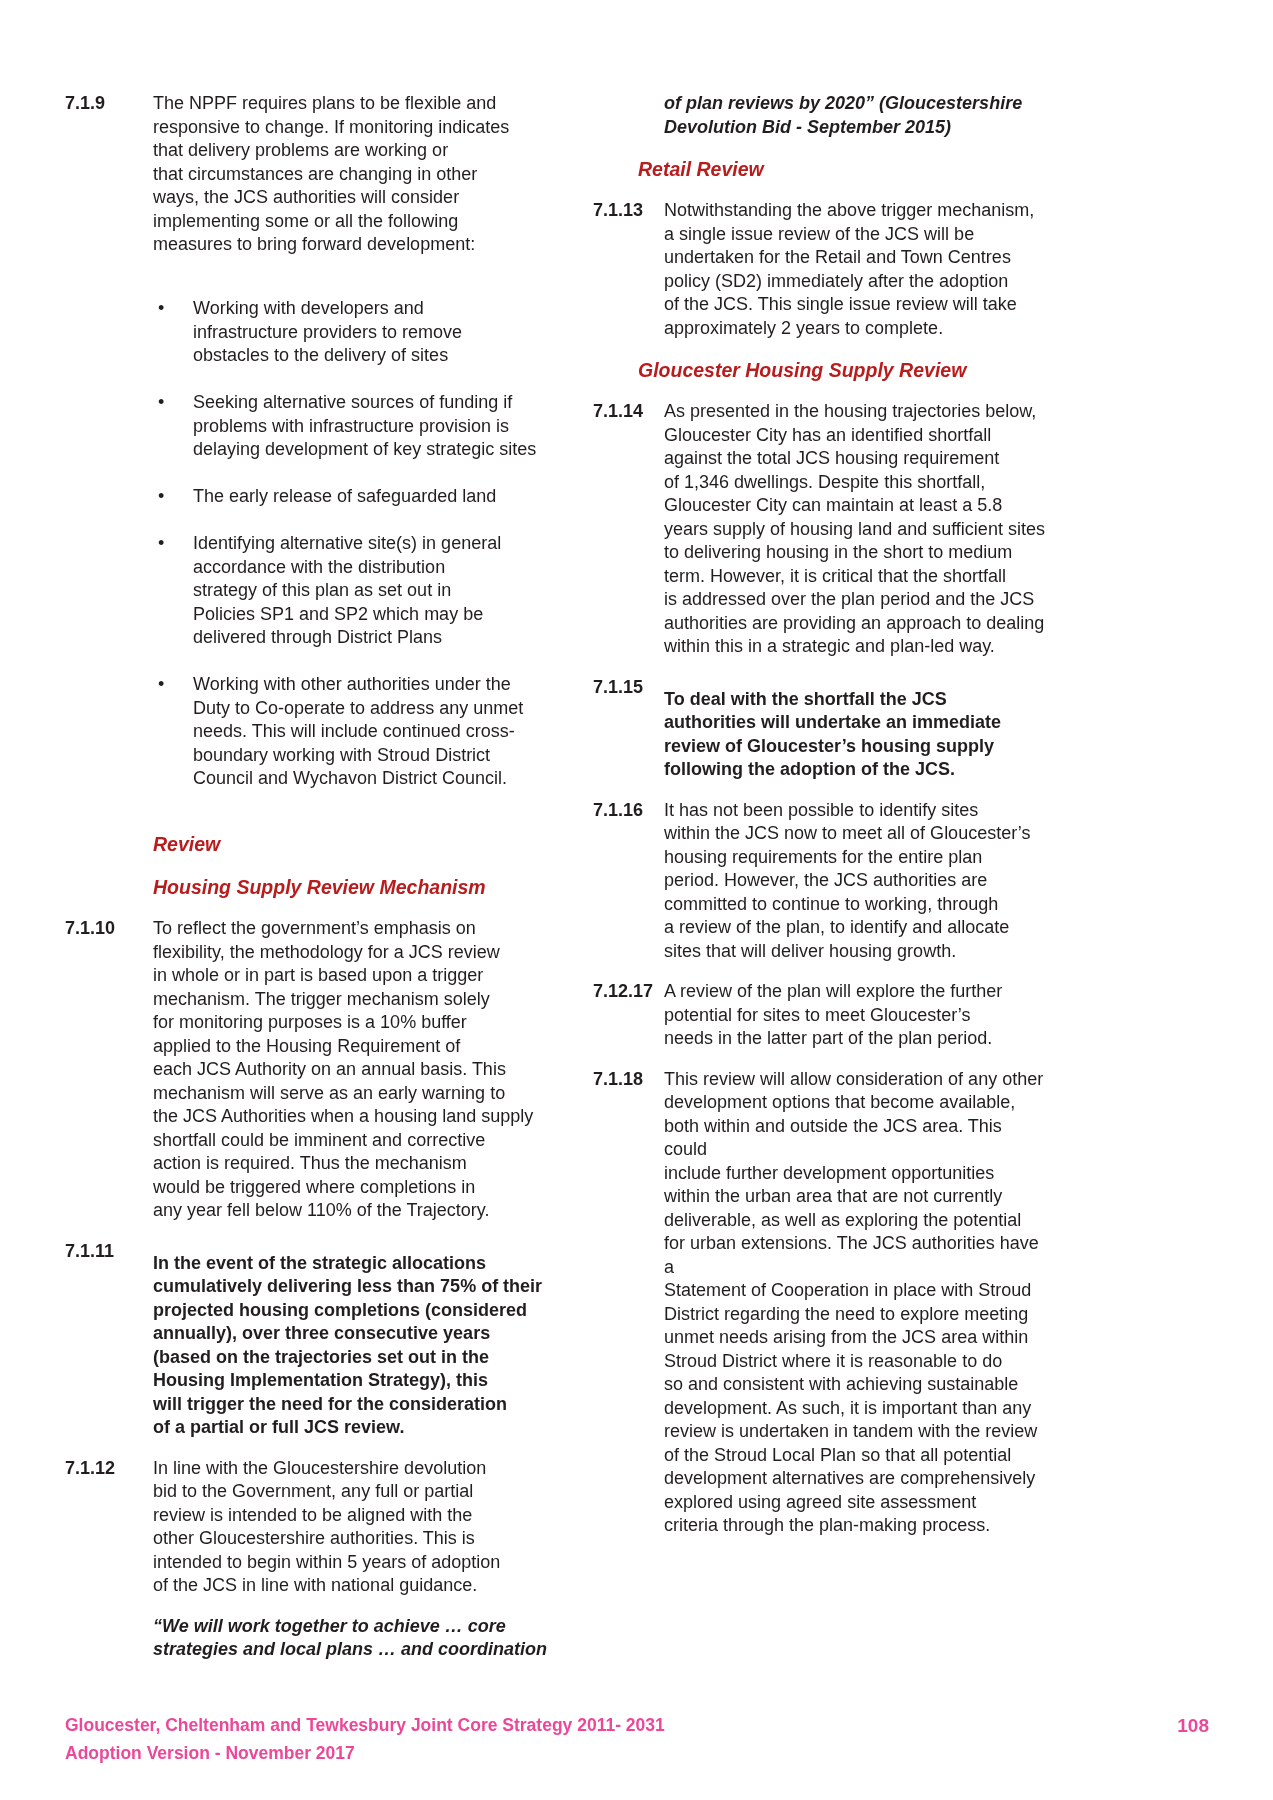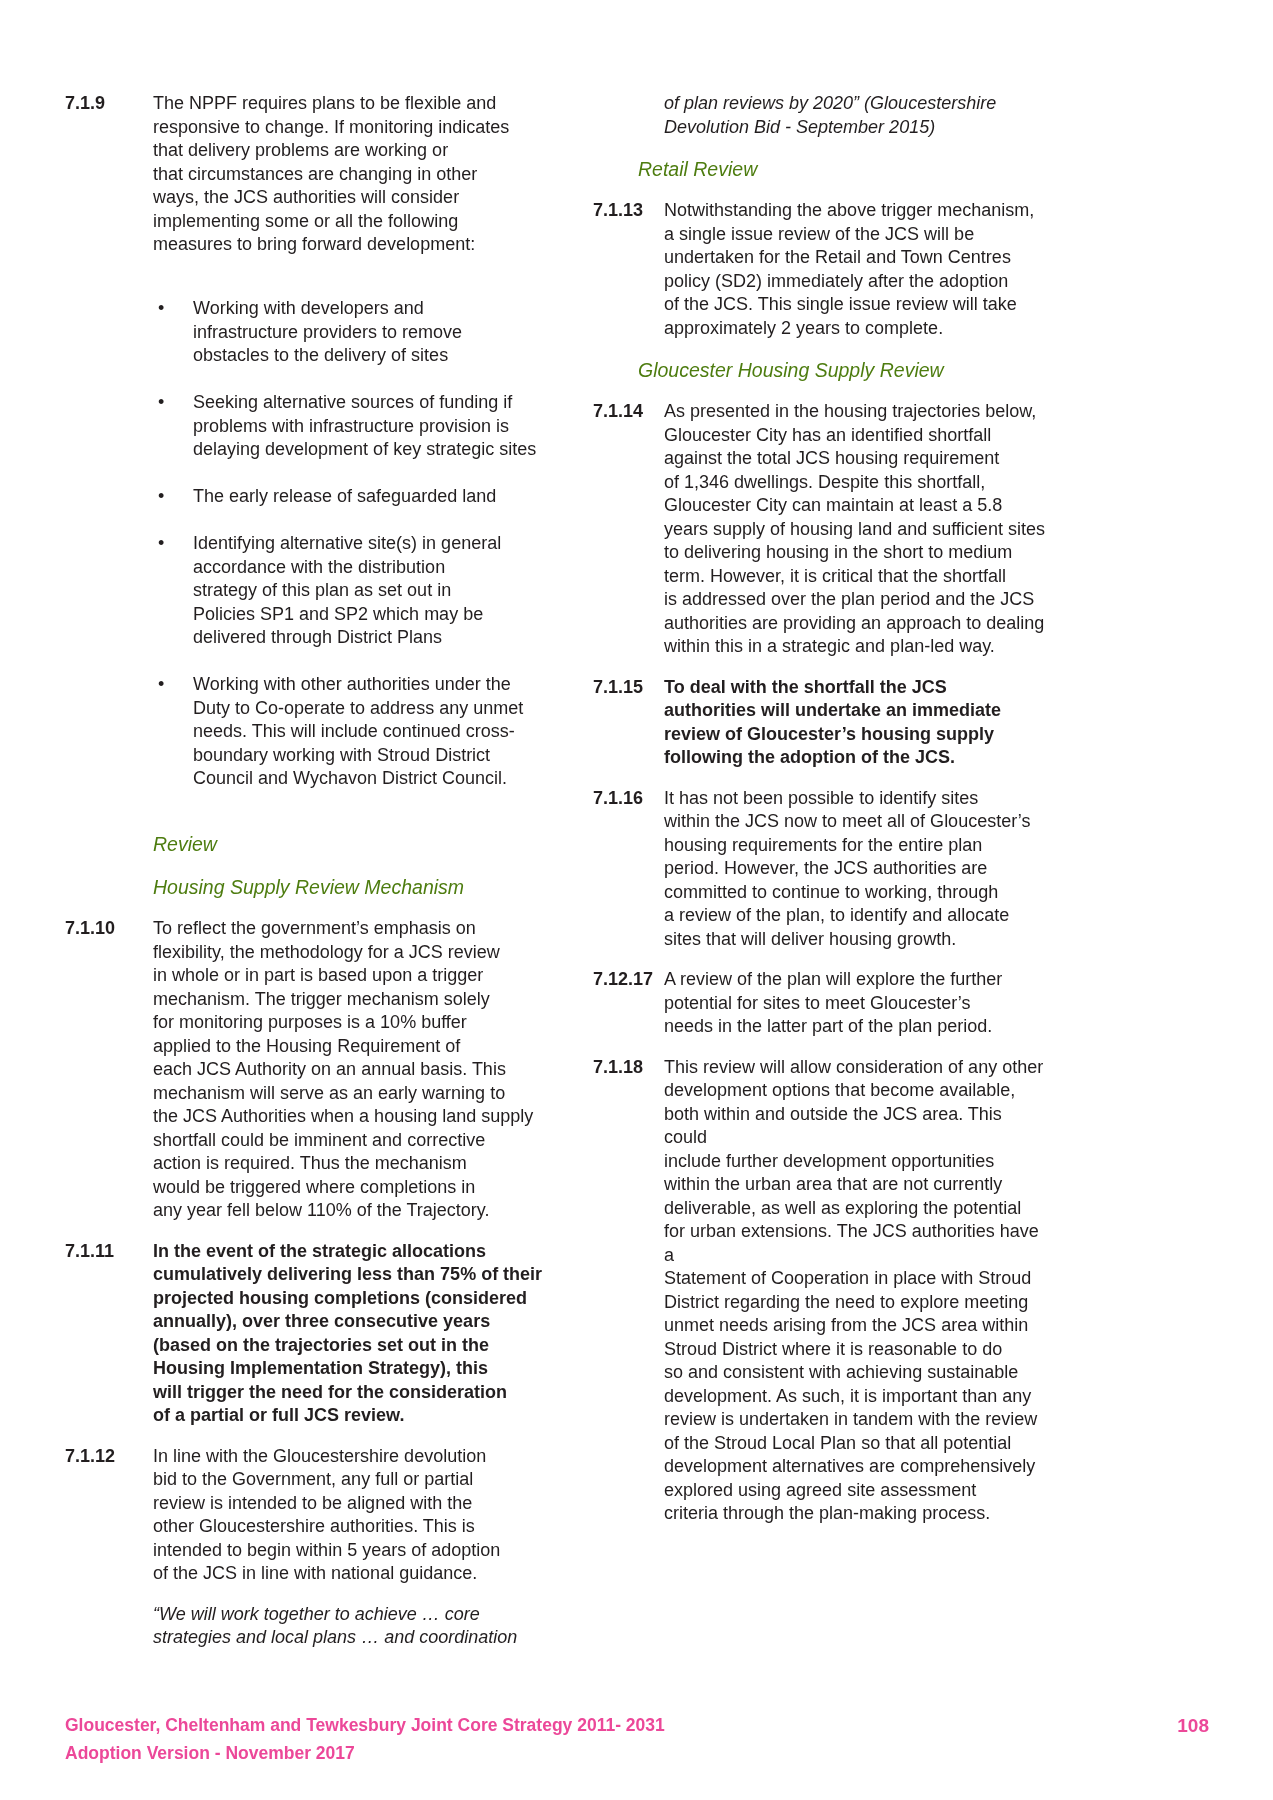--- a/index.html
+++ b/index.html
@@ -14,37 +14,37 @@
   }
   .col { position:absolute; font-size:18px; line-height:23.5px; }
   .col-left  { left:65px;  top:92px; width:502px; }
   .col-right { left:567px; top:92px; width:480px; }
 
   .para { display:flex; margin:0 0 17px 0; }
   .pnum { font-weight:bold; flex:0 0 88px; }
   .col-right .pnum { flex-basis:71px;margin-left:26px; }
   .ptext { flex:1; white-space:pre-line; }
 
-  .bold-para .ptext, .bold-para .btext { font-weight:bold; }
+  .bold-para .ptext, .bold-para .btext { font-weight:bold;margin-top:12px; }
 
   .heading {
-    color:#4d7c0f;
-    font-weight:normal;
+    color:#b91c1c;
+    font-weight:bold;
     font-style:italic;
     font-size:19.5px;
     line-height:26px;
     margin:6px 0 17px 88px;
   }
   .col-right .heading { margin-left:71px; }
 
   .bullet { display:flex; }
   .bmark { flex:0 0 35px; padding-left:5px; }
   .btext { white-space:pre-line; flex:1; }
 
-  .quote .ptext { font-style:italic; }
+  .quote .ptext { font-style:italic;font-weight:bold; }
 
   .footer {
     position:absolute;
     left:65px; right:64px; top:1712px;
     display:flex;
     justify-content:space-between;
     align-items:flex-start;
     color:#ec4899;
     font-weight:bold;
     font-size:17.5px;

